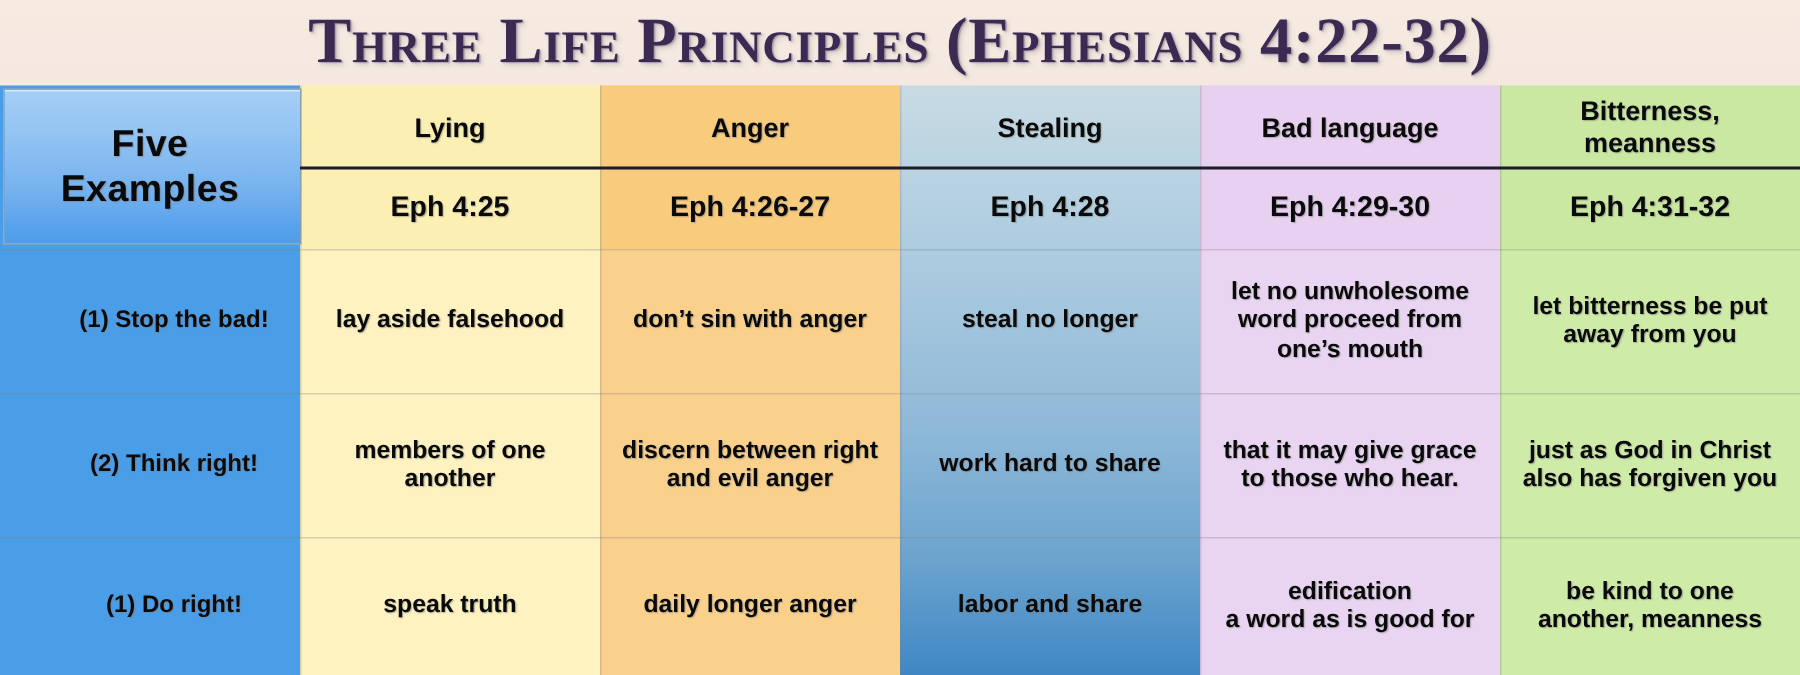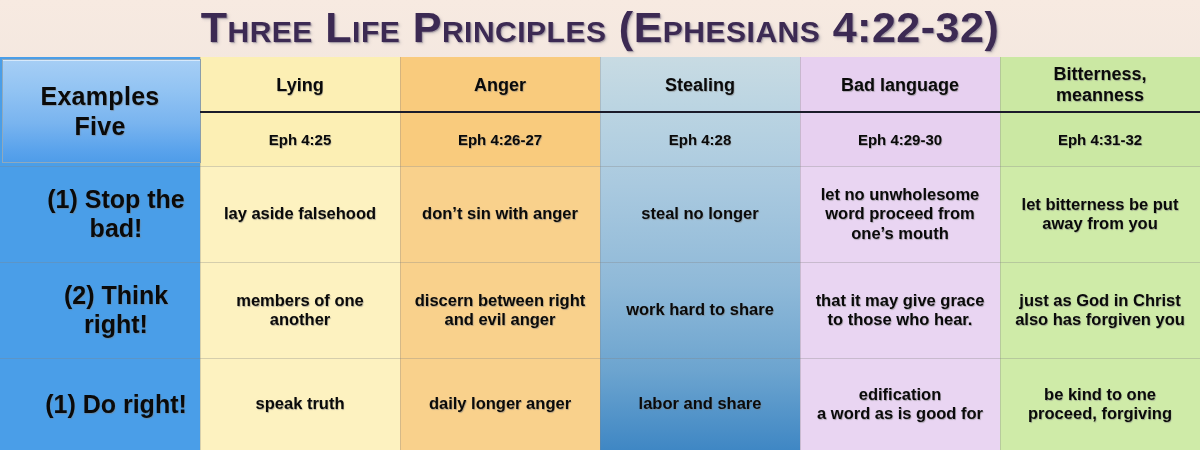--- a/index.html
+++ b/index.html
@@ -16,21 +16,21 @@
   }
 
   
   .title-bar {
     position: absolute;
     left: 0; top: 0;
     width: 1200px; height: 57px;
     display: flex; align-items: center; justify-content: center;
   }
   .title-text {
-    font-family: Liberation Sans, sans-serif;
+    font-family: Liberation Serif, serif;
     font-variant: small-caps;
     font-weight: 700;
     font-size: 43px;
     letter-spacing: 0.5px;
     color: #3c2a53;
     text-shadow: 1px 1px 1px rgba(120,110,130,0.55), 2px 2px 3px rgba(150,145,155,0.35);
     white-space: nowrap;
     line-height: 1;
     padding-bottom: 2px;
   }
@@ -107,23 +107,23 @@
   .hline { position: absolute; left: 0; width: 1200px; height: 1px; background: rgba(130,130,130,0.32); z-index: 3; }
 
   .grid-layer { position: absolute; inset: 0; z-index: 5; }
   .table { z-index: 6; }
 
   .corner-label {
     font-size: 25px;
     line-height: 1.18;
     letter-spacing: 0.3px;
   }
-  .row-label { font-size: 25px; margin-left: 32px; }
+  .row-label { font-size: 16px; margin-left: 32px; }
   .col-title { font-size: 18px; }
-  .col-ref   { font-size: 15px; }
+  .col-ref   { font-size: 19px; }
 </style>
 </head>
 <body>
 
 <div id="page">
 
   <div class="title-bar">
     <div class="title-text">Three Life Principles (Ephesians 4:22-32)</div>
   </div>
 
@@ -150,22 +150,22 @@
     <div class="vline" style="left:1000px"></div>
     <div class="hline" style="top:166px"></div>
     <div class="hline" style="top:262px"></div>
     <div class="hline" style="top:358px"></div>
   </div>
 
   <div class="table">
 
     <div class="cell corner-label" style="grid-row: 1 / span 2; grid-column: 1;">
       <div>
+        <span>Five</span>
         <span>Examples</span>
-        <span>Five</span>
       </div>
     </div>
 
     <div class="cell col-title">
         <span>Lying</span>
       </div>
     <div class="cell col-title">
         <span>Anger</span>
       </div>
     <div class="cell col-title">
@@ -286,18 +286,18 @@
       </div>
     <div class="cell">
         <div>
       <span>edification</span>
       <span>a word as is good for</span>
       </div>
       </div>
     <div class="cell">
         <div>
       <span>be kind to one</span>
-      <span>proceed, forgiving</span>
+      <span>another, meanness</span>
       </div>
       </div>
 
   </div>
 </div>
 
 </body></html>

